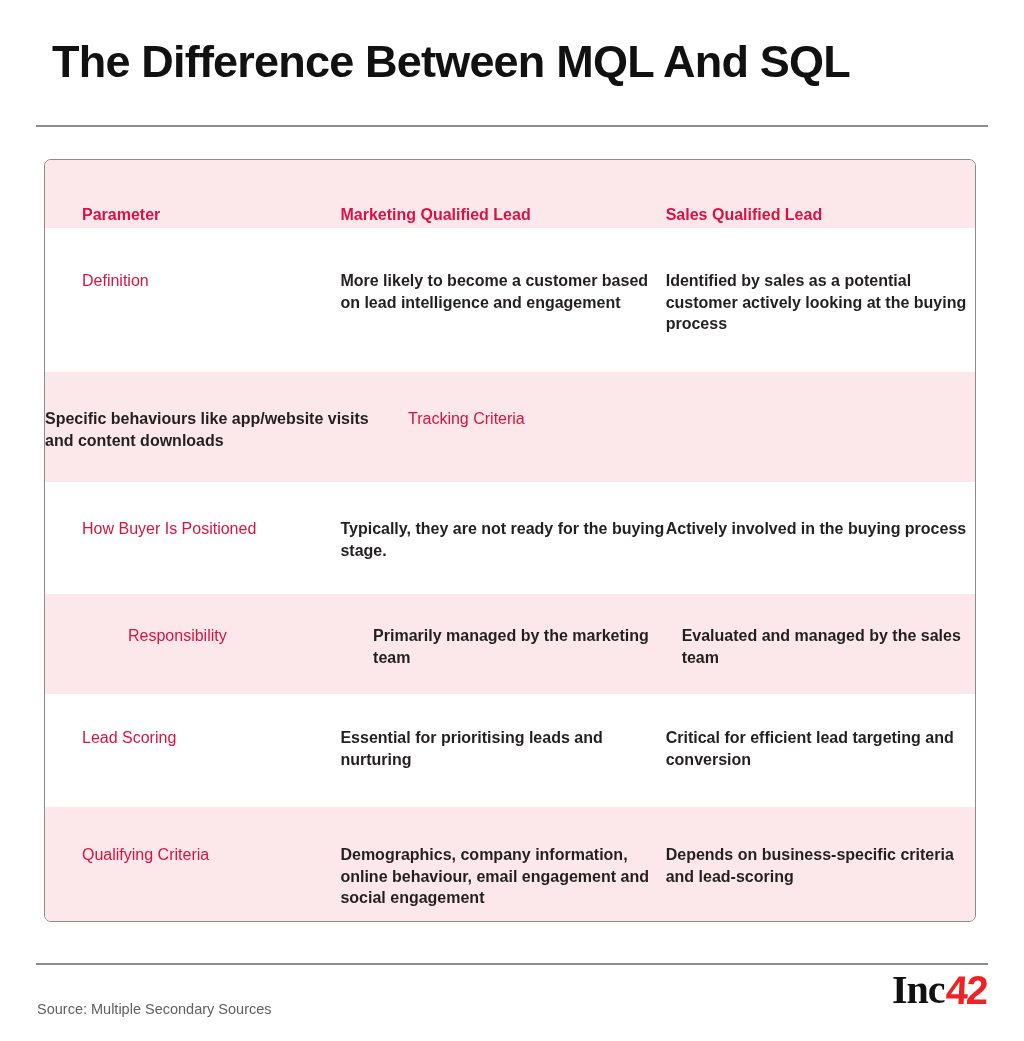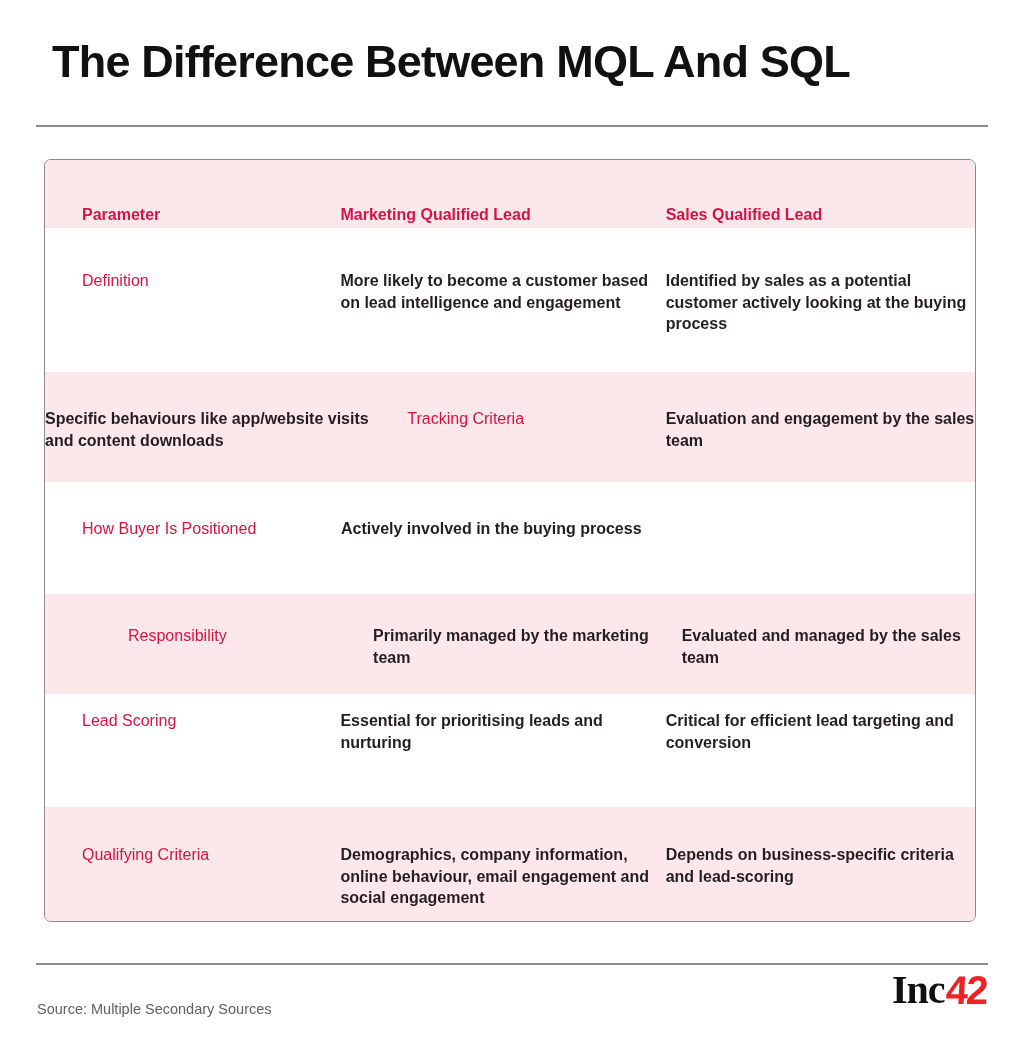--- a/index.html
+++ b/index.html
@@ -117,21 +117,21 @@
   .r-pos   { height: 112px; }
   .r-resp  { height: 100px; padding-left: 46px; }
   .r-lead  { height: 113px; }
   .r-qual  { height: 114px; }
 
   .trow .cell { padding-top: 42px; }
   .r-def .cell   { padding-top: 42px; }
   .r-track .cell { padding-top: 36px; }
   .r-pos .cell   { padding-top: 36px; }
   .r-resp .cell  { padding-top: 31px; }
-  .r-lead .cell  { padding-top: 16px; }
+  .r-lead .cell  { padding-top: 33px; }
   .r-qual .cell  { padding-top: 37px; }
 
   
   .source-text {
     position: absolute;
     left: 37px;
     top: 999px;
     font-size: 14.5px;
     line-height: 20px;
     font-weight: 400;
@@ -183,25 +183,25 @@
 
     <div class="trow shade-white r-def">
       <div class="cell col-1 param-label">Definition</div>
       <div class="cell col-2 body-text">More likely to become a customer based on lead intelligence and engagement</div>
       <div class="cell col-3 body-text">Identified by sales as a potential customer actively looking at the buying process</div>
     </div>
 
     <div class="trow shade-pink r-track">
       <div class="cell col-2 body-text">Specific behaviours like app/website visits and content downloads</div>
       <div class="cell col-1 param-label">Tracking Criteria</div>
-      <div class="cell col-3 body-text">Evaluation and engagement by the sales team</div>
     </div>
 
     <div class="trow shade-white r-pos">
       <div class="cell col-1 param-label">How Buyer Is Positioned</div>
+      <div class="cell col-2 body-text">Typically, they are not ready for the buying stage.</div>
       <div class="cell col-3 body-text">Actively involved in the buying process</div>
     </div>
 
     <div class="trow shade-pink r-resp">
       <div class="cell col-1 param-label">Responsibility</div>
       <div class="cell col-2 body-text">Primarily managed by the marketing team</div>
       <div class="cell col-3 body-text">Evaluated and managed by the sales team</div>
     </div>
 
     <div class="trow shade-white r-lead">

